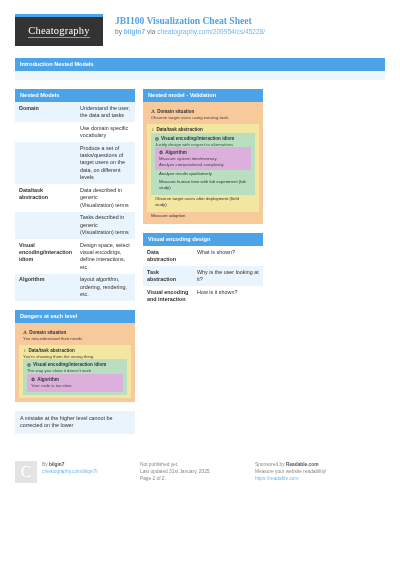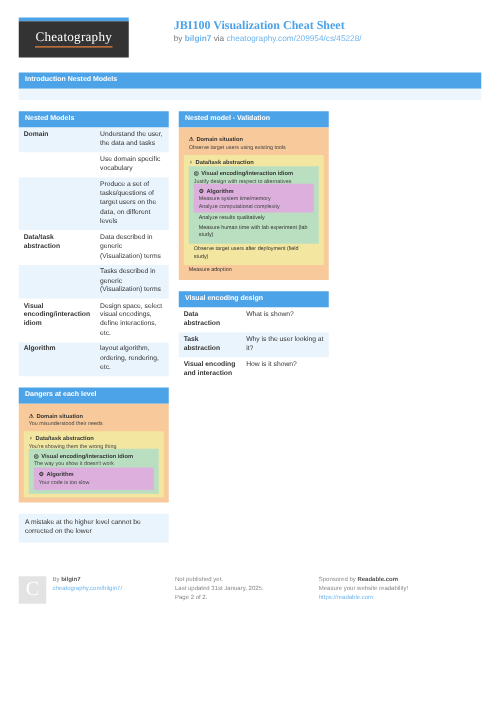--- a/index.html
+++ b/index.html
@@ -18,21 +18,21 @@
   .logo-bar { height: 3px; background: #4da3e8; width: 88px; }
   .logo {
     width: 88px; height: 29px; background: #333333;
     display: flex; align-items: center; justify-content: center;
   }
   .logo-text {
     color: #ffffff; font-family: "Liberation Serif", serif;
     font-size: 10.5px; letter-spacing: .2px;
     border-bottom: 1.2px solid #e8833a; padding-bottom: 1px;
   }
-  .title-wrap { padding-left: 12px; padding-top: 1px; margin-left: 24px; }
+  .title-wrap { padding-left: 12px; padding-top: 1px; }
   .doc-title {
     font-family: "Liberation Serif", serif;
     font-size: 9.6px; font-weight: bold; color: #4da3e8; line-height: 12px;
   }
   .byline { font-size: 6.6px; color: #777; line-height: 10px; }
   .byline a, .link { color: #6fb6ee; text-decoration: none; }
   .byline b { color: #6fb6ee; font-weight: bold; }
 
   
   .band {

